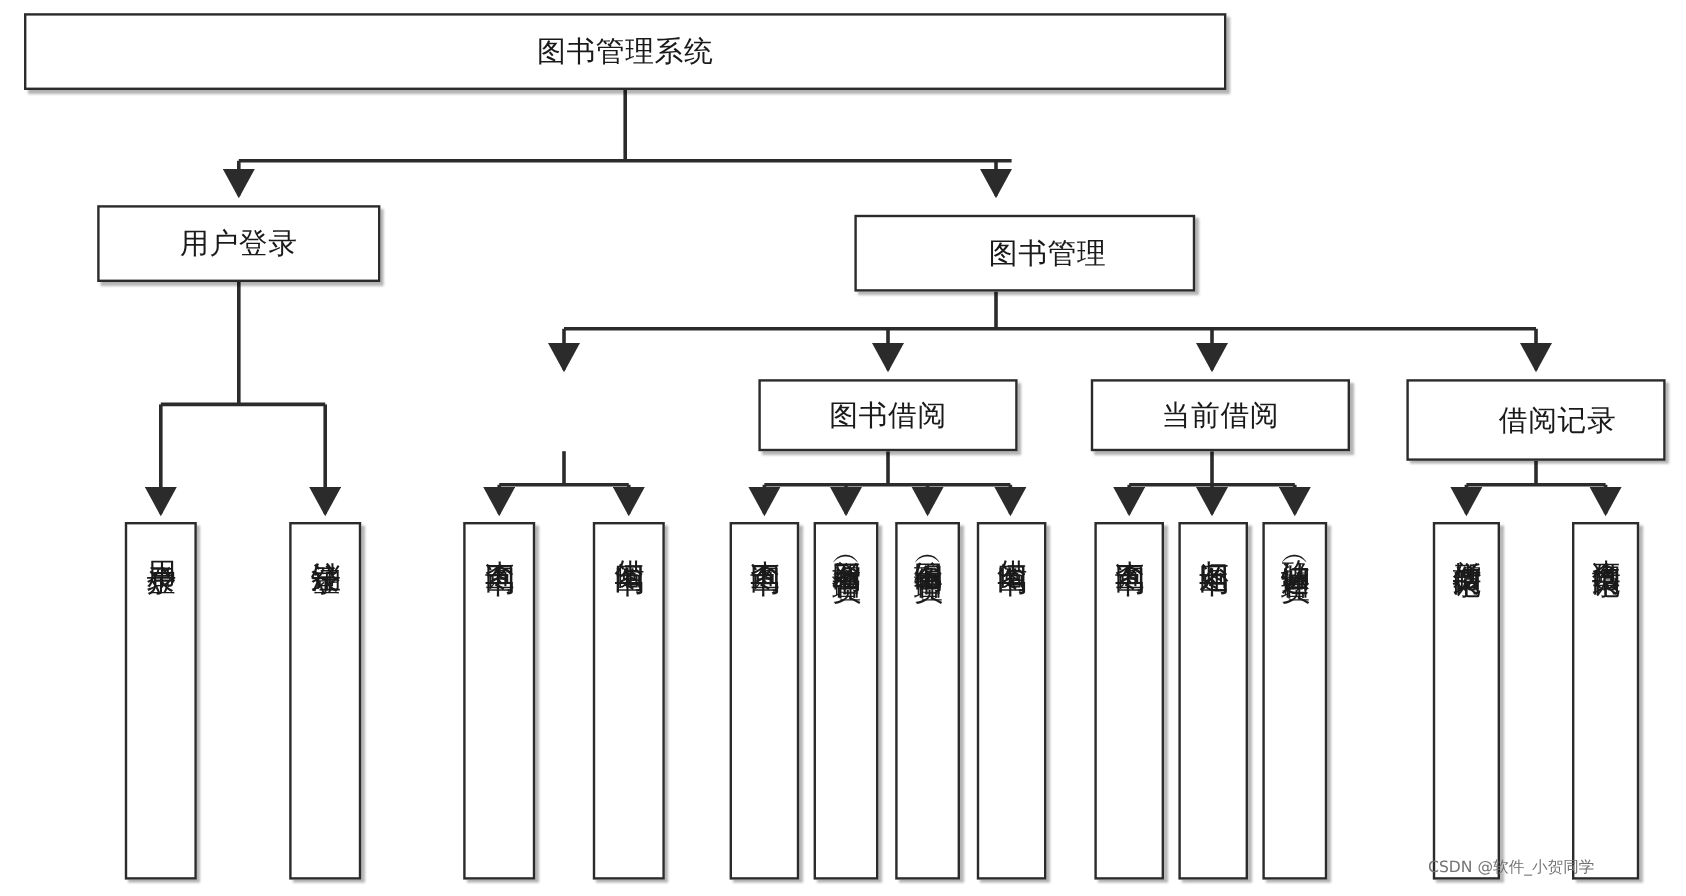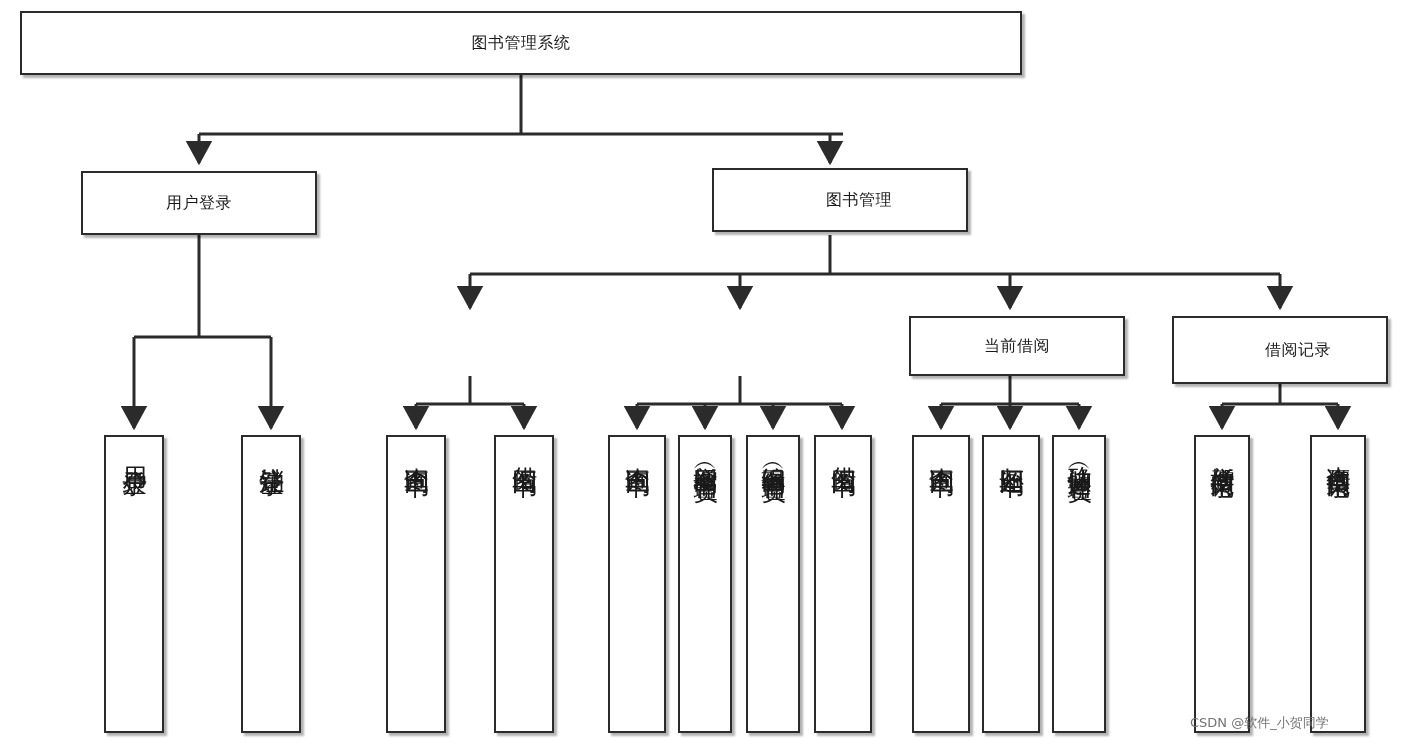--- a/index.html
+++ b/index.html
@@ -38,21 +38,21 @@
     z-index: 2;
   }
   .node .node-label {
     display: block;
     text-align: center;
     line-height: 1.28;
     letter-spacing: 0.5px;
   }
   
   .node.horiz .node-label {
-    font-size: 16px;
+    font-size: 24px;
     white-space: nowrap;
     text-align: right;
   }
   
   .node.vert {
     align-items: flex-start;
     padding-top: 10px;
   }
   .node.vert .node-label {
     writing-mode: vertical-rl;
@@ -134,25 +134,28 @@
   </svg>
 
   <div class="node horiz" style="left:20px; top:11px; width:1002px; height:64px;">
     <span class="node-label">图书管理系统</span>
   </div>
 
   <div class="node horiz" style="left:81px; top:171px; width:236px; height:64px;">
     <span class="node-label">用户登录</span>
   </div>
 
-  <div class="node horiz" style="left:712px; top:168px; width:256px; height:64px;padding-left:38px;">
+  <div class="node horiz" style="left:712px; top:179px; width:284px; height:64px;padding-left:38px;">
     <span class="node-label">图书管理</span>
   </div>
 
 
+  <div class="node horiz" style="left:632px; top:316px; width:216px; height:60px;">
+    <span class="node-label">图书借阅</span>
+  </div>
 
   <div class="node horiz" style="left:909px; top:316px; width:216px; height:60px;">
     <span class="node-label">当前借阅</span>
   </div>
 
   <div class="node horiz" style="left:1172px; top:316px; width:216px; height:68px;padding-left:36px;">
     <span class="node-label">借阅记录</span>
   </div>
 
   <div class="node vert" style="left:104px; top:435px; width:60px; height:298px;">

